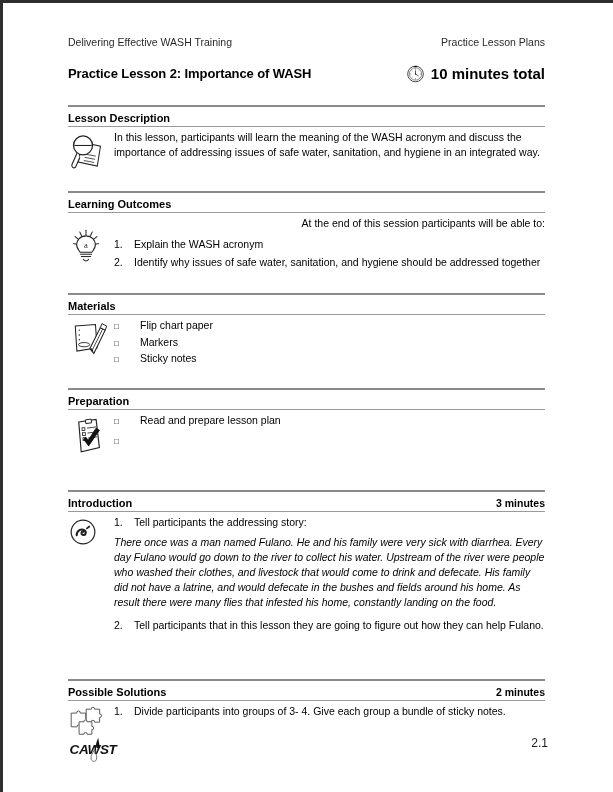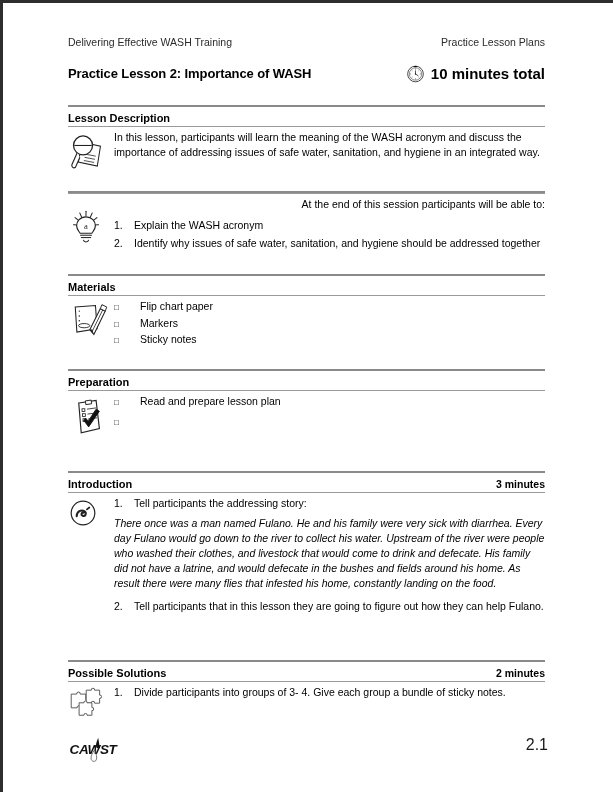--- a/index.html
+++ b/index.html
@@ -163,21 +163,21 @@
   .footer {
     position: absolute;
     left: 65px;
     right: 65px;
     top: 733px;
     display: flex;
     justify-content: space-between;
     align-items: flex-start;
   }
   .pagenum {
-    font-size: 16px;
+    font-size: 12px;
     color: #1a1a1a;
   }
   svg { display: block; }
 </style>
 </head>
 <body>
 
 <div class="edge-top"></div>
 <div class="edge-left"></div>
 
@@ -238,20 +238,23 @@
             </svg>
           </span>
         </div>
         <div class="text-col">In this lesson, participants will learn the meaning of the WASH acronym and discuss the importance of addressing issues of safe water, sanitation, and hygiene in an integrated way.</div>
       </div>
       <div class="gap-md"></div>
     </div>
 
     <div class="section">
       <div class="rule"></div>
+      <div class="section-head">
+        <span>Learning Outcomes</span>
+      </div>
       <div class="rule thin"></div>
       <div class="body-row">
         <div class="icon-col" style="padding-top:14px">
           <span>
             <svg width="36" height="38" viewBox="0 0 46 48">
               <g stroke="#222" stroke-width="1.3" stroke-linecap="round">
                 <line x1="23" y1="4" x2="23" y2="10"></line>
                 <line x1="15" y1="6" x2="17.5" y2="11.5"></line>
                 <line x1="31" y1="6" x2="28.5" y2="11.5"></line>
                 <line x1="9" y1="12" x2="13.5" y2="15.5"></line>

